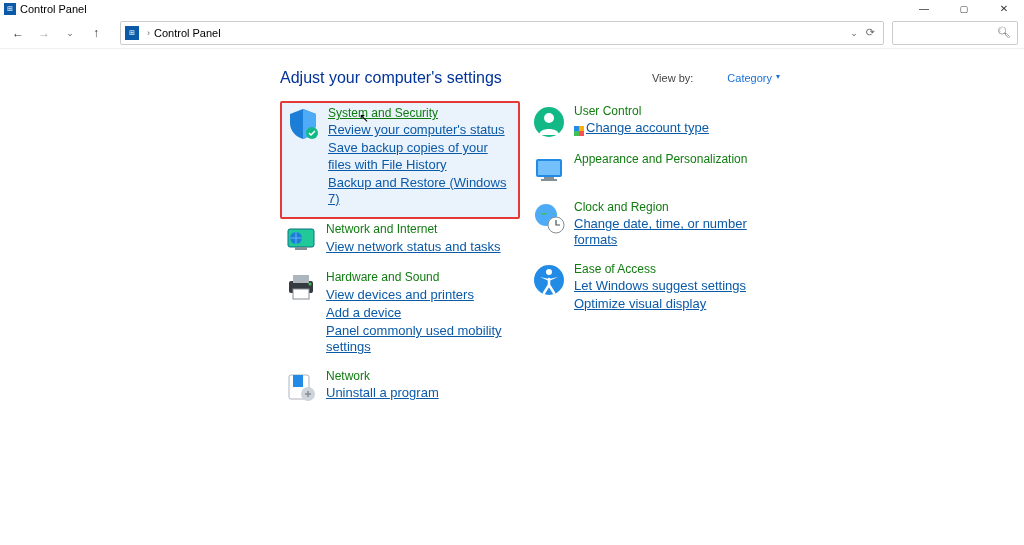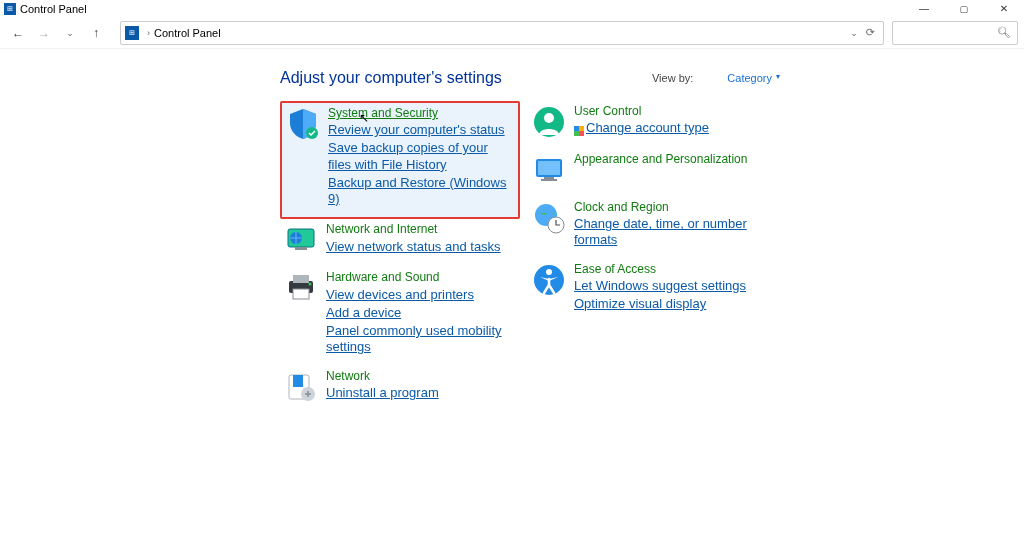--- a/index.html
+++ b/index.html
@@ -107,21 +107,21 @@
               <path d="M17 2 L30 7 V16 C30 24 24 30 17 32 C10 30 4 24 4 16 V7 Z" fill="#1c7ed6"></path>
               <path d="M17 2 L30 7 V16 C30 24 24 30 17 32 V2 Z" fill="#4dabf7"></path>
               <circle cx="26" cy="26" r="6" fill="#12b886"></circle>
               <path d="M23 26 L25 28 L29 24" stroke="#fff" stroke-width="1.5" fill="none"></path>
             </svg>
         </div>
         <div class="cat-body">
           <a class="cat-title underlined">System and Security</a>
           <a class="cat-link">Review your computer's status</a>
           <a class="cat-link">Save backup copies of your files with File History</a>
-          <a class="cat-link">Backup and Restore (Windows 9)</a>
+          <a class="cat-link">Backup and Restore (Windows 7)</a>
         </div>
         <div class="cursor" style="left:77px; top:8px;">↖</div>
       </div>
 
       <div class="category">
         <div class="cat-icon ic-globe">
           <svg viewBox="0 0 34 34">
               <rect x="4" y="6" width="26" height="18" rx="2" fill="#20c997"></rect>
               <rect x="4" y="6" width="26" height="18" rx="2" fill="none" stroke="#0b7285"></rect>
               <rect x="11" y="24" width="12" height="3" fill="#868e96"></rect>

